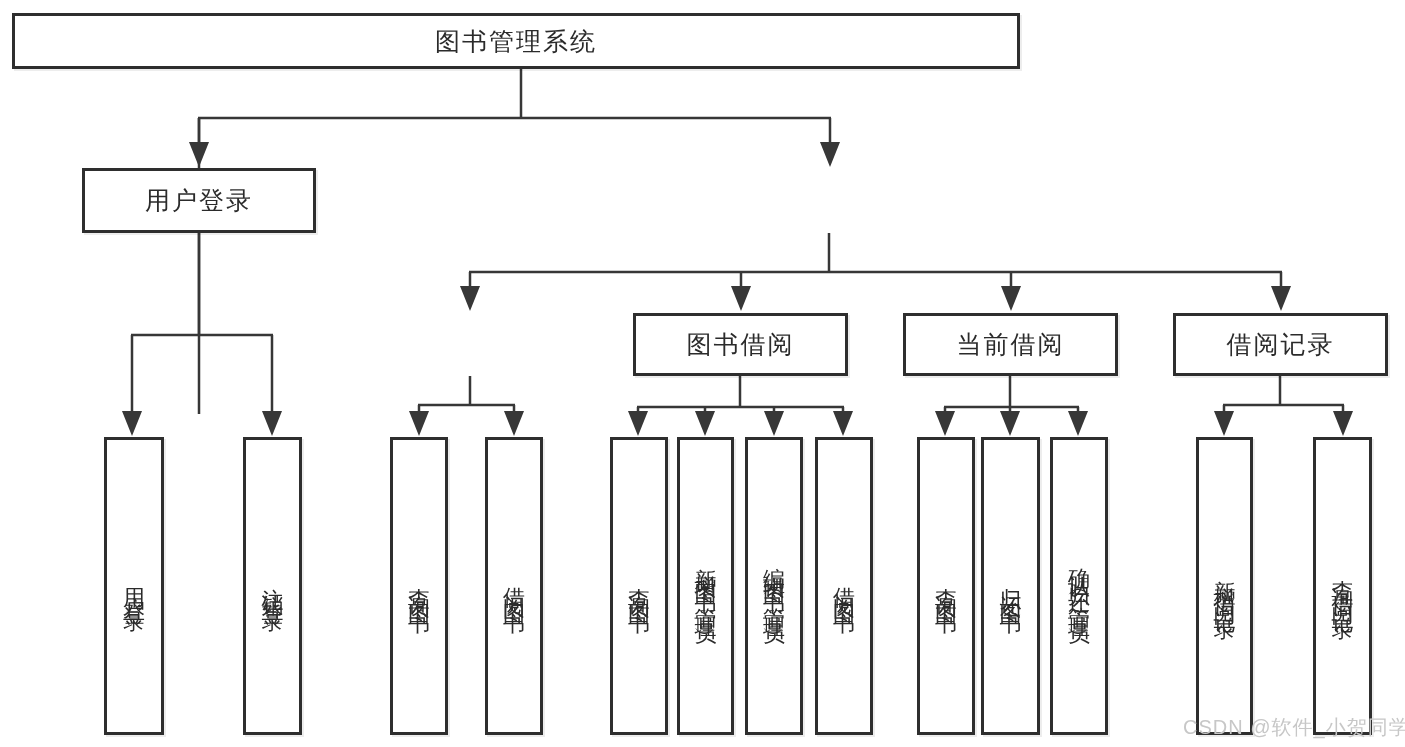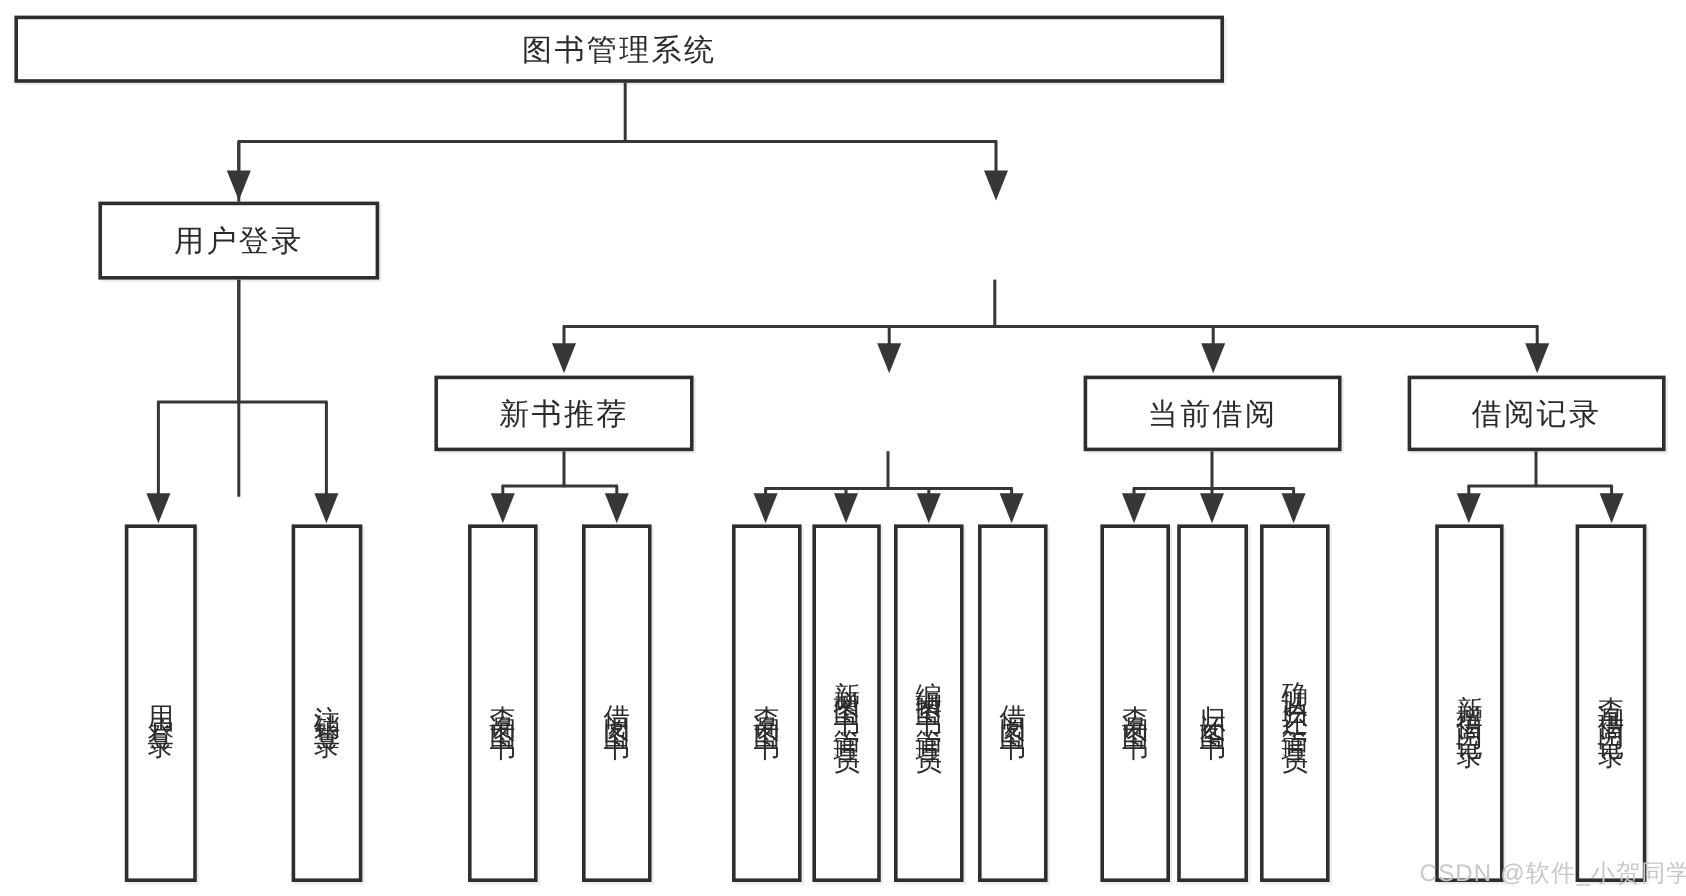--- a/index.html
+++ b/index.html
@@ -137,22 +137,22 @@
   </svg>
 
   <div class="box" style="left:12px; top:13px; width:1008px; height:56px;">
     <span>图书管理系统</span>
   </div>
 
   <div class="box" style="left:82px; top:168px; width:234px; height:65px;">
     <span>用户登录</span>
   </div>
 
-  <div class="box" style="left:362px; top:313px; width:216px; height:63px;">
-    <span>新书推荐</span>
+  <div class="box" style="left:633px; top:313px; width:215px; height:63px;">
+    <span>图书借阅</span>
   </div>
   <div class="box" style="left:903px; top:313px; width:215px; height:63px;justify-content:center;">
     <span>当前借阅</span>
   </div>
   <div class="box" style="left:1173px; top:313px; width:215px; height:63px;">
     <span>借阅记录</span>
   </div>
 
   <div class="vbox" style="left:104px; width:60px;">
     <span>用户登录</span>

